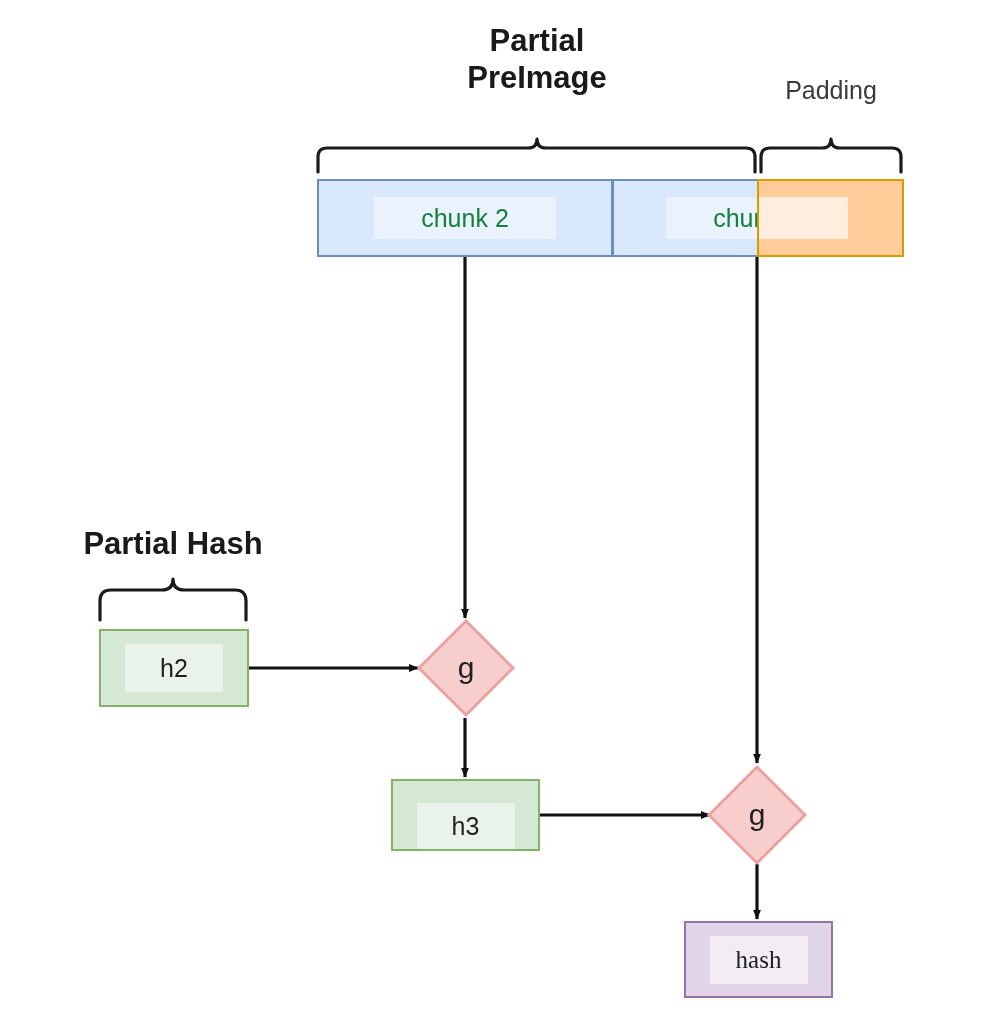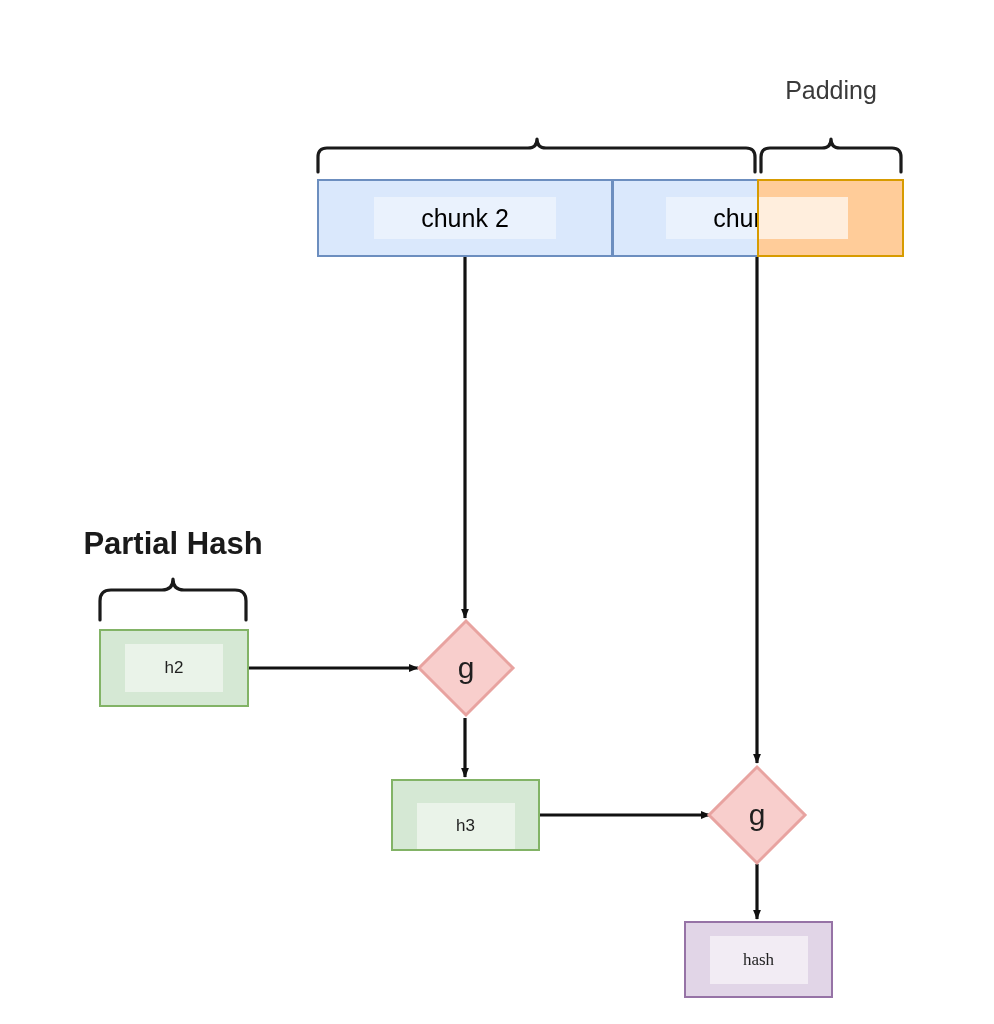--- a/index.html
+++ b/index.html
@@ -51,39 +51,39 @@
     box-sizing: border-box;
     display: flex;
     align-items: center;
     justify-content: center;
   }
   .node .inner {
     box-sizing: border-box;
     display: flex;
     align-items: center;
     justify-content: center;
-    font-size: 17px;
+    font-size: 25px;
     color: #1f1f1f;
     white-space: pre;
   }
 
   .chunk-strip {
     position: absolute;
     box-sizing: border-box;
     border: 2px solid #6c8ebf;
     background: #dae8fc;
   }
   .chunk-inner {
     position: absolute;
     background: #eaf2fd;
     display: flex;
     align-items: center;
     justify-content: center;
     font-size: 25px;
-    color: #000000;
+    color: #15803d;
     white-space: pre;
   }
   .pad-strip {
     position: absolute;
     box-sizing: border-box;
     border: 2px solid #d79b00;
     background: #ffcc99;
   }
   .pad-inner {
     position: absolute;
@@ -146,20 +146,22 @@
 
     <path d="M540,815 L710,815" fill="none" stroke="#111111" stroke-width="3.2" marker-end="url(#arrowhead)"></path>
 
     <path d="M757,864 L757,919" fill="none" stroke="#111111" stroke-width="3.2" marker-end="url(#arrowhead)"></path>
 
     <polygon points="466,621 513,668 466,715 419,668" fill="#f8cecc" stroke="#e8a3a0" stroke-width="3"></polygon>
 
     <polygon points="757,767 805,815 757,863 709,815" fill="#f8cecc" stroke="#e8a3a0" stroke-width="3"></polygon>
   </svg>
 
+  <div class="label label-bold" style="left:407px; top:23px; width:260px;">Partial
+PreImage</div>
 
   <div class="label label-plain" style="left:761px; top:76px; width:140px;">Padding</div>
 
   <div class="label label-bold" style="left:43px; top:526px; width:260px;">Partial Hash</div>
 
   <div class="chunk-strip" style="left:317px; top:179px; width:296px; height:78px;"></div>
   <div class="chunk-inner" style="left:374px; top:197px; width:182px; height:42px;">
     <span>chunk 2</span>
   </div>
 

